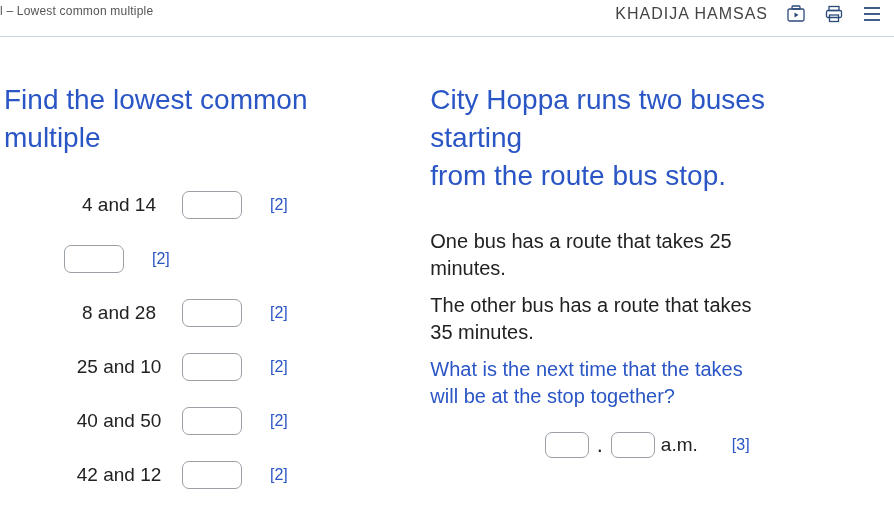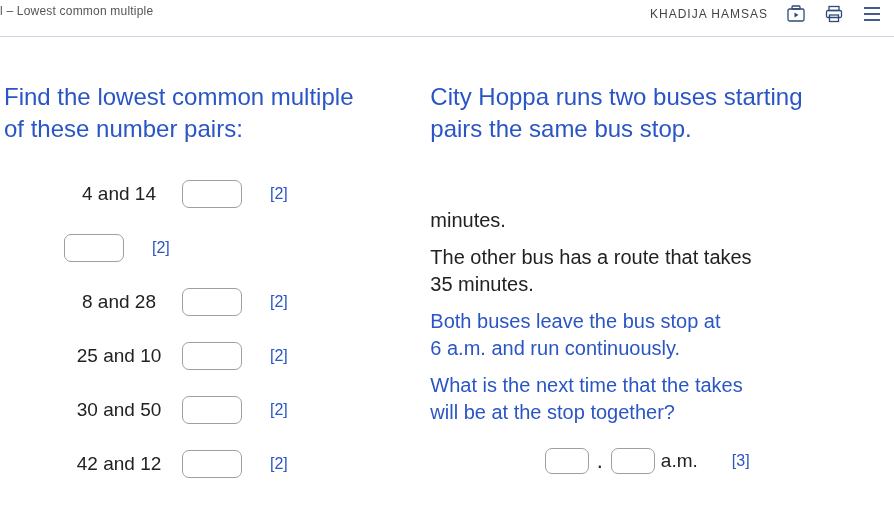--- a/index.html
+++ b/index.html
@@ -24,21 +24,21 @@
     font-size: 12px;
     color: #555;
     letter-spacing: .2px;
   }
   .top-right {
     display: flex;
     align-items: center;
     gap: 18px;
   }
   .user {
-    font-size: 12px;
+    font-size: 16px;
     letter-spacing: 1px;
     color: #444;
   }
   .icon-slot {
     width: 20px;
     height: 20px;
     display: flex;
     align-items: center;
     justify-content: center;
     color: #2b4a7a;
@@ -52,21 +52,21 @@
     width: 48%;
     padding-right: 20px;
   }
   .col-right {
     width: 52%;
     padding-left: 6px;
     padding-right: 20px;
   }
   .prompt-blue {
     color: #2a55c5;
-    font-size: 24px;
+    font-size: 28px;
     line-height: 1.35;
     margin: 0 0 34px 0;
   }
   .body-black {
     color: #222;
     font-size: 20px;
     line-height: 1.35;
     margin: 0 0 10px 0;
   }
   .body-blue {
@@ -159,21 +159,20 @@
       </svg>
     </div>
   </div>
 </div>
 
 <div class="content">
 
   <div class="col-left">
     <p class="prompt-blue">
       <span>Find the lowest common multiple</span><br>
-      <span>of these number pairs:</span>
     </p>
 
     <div class="pair-row">
       <div class="pair-label">4 and 14</div>
       <input class="ans-box" type="text" style="">
       <div class="marks">[2]</div>
     </div>
     <div class="pair-row">
       <input class="ans-box" type="text" style="">
       <div class="marks">[2]</div>
@@ -182,47 +181,43 @@
       <div class="pair-label">8 and 28</div>
       <input class="ans-box" type="text" style="">
       <div class="marks">[2]</div>
     </div>
     <div class="pair-row">
       <div class="pair-label">25 and 10</div>
       <input class="ans-box" type="text" style="">
       <div class="marks">[2]</div>
     </div>
     <div class="pair-row">
-      <div class="pair-label">30 and 50</div>
+      <div class="pair-label">40 and 50</div>
       <input class="ans-box" type="text" style="">
       <div class="marks">[2]</div>
     </div>
     <div class="pair-row">
       <div class="pair-label">42 and 12</div>
       <input class="ans-box" type="text" style="">
       <div class="marks">[2]</div>
     </div>
   </div>
 
   <div class="col-right">
     <p class="prompt-blue" style="">
       <span>City Hoppa runs two buses starting</span><br>
-      <span>pairs the same bus stop.</span>
+      <span>from the route bus stop.</span>
     </p>
     <p class="body-black">
-      <br>
+      <span>One bus has a route that takes 25</span><br>
       <span>minutes.</span>
     </p>
     <p class="body-black">
       <span>The other bus has a route that takes</span><br>
       <span>35 minutes.</span>
-    </p>
-    <p class="body-blue">
-      <span>Both buses leave the bus stop at</span><br>
-      <span>6 a.m. and run continuously.</span>
     </p>
     <p class="body-blue">
       <span>What is the next time that the takes</span><br>
       <span>will be at the stop together?</span>
     </p>
     <div class="time-row">
       <input class="ans-box-small" type="text" style="">
       <span class="dot">.</span>
       <input class="ans-box-small" type="text" style="">
       <span>a.m.</span>

